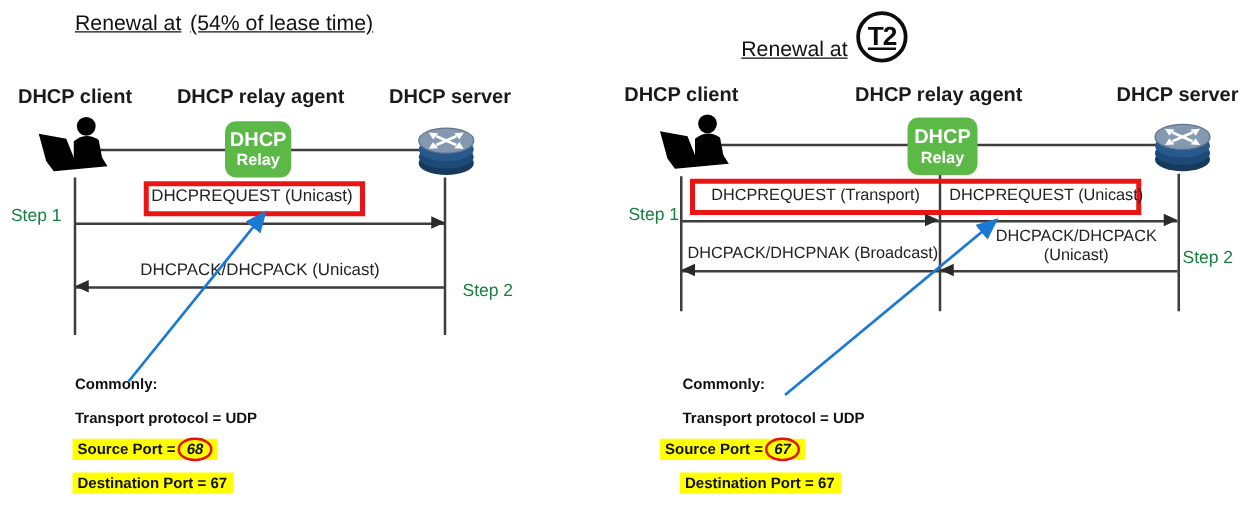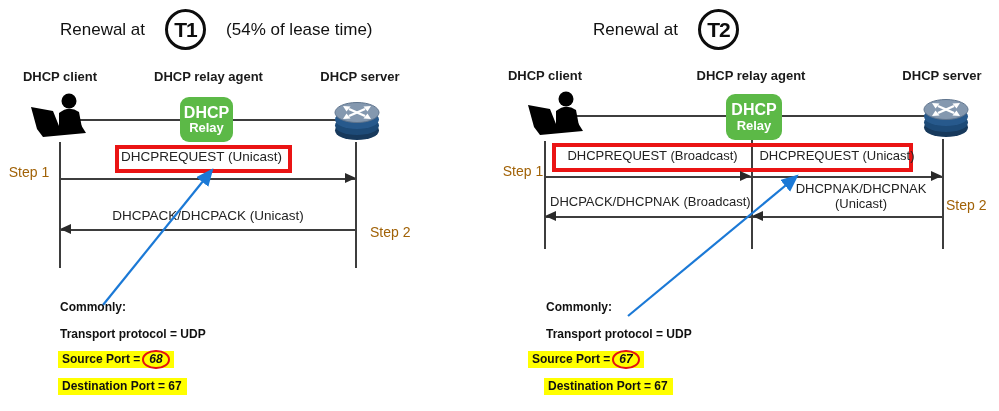--- a/index.html
+++ b/index.html
@@ -2,62 +2,61 @@
 <html><head>
 <meta charset="utf-8">
 <style>
   html,body{margin:0;padding:0;background:#fff;}
   .stage{position:relative;width:999px;height:411px;background:#ffffff;overflow:hidden;
          font-family:"Liberation Sans","DejaVu Sans",sans-serif;color:#1d1d1d;}
   .abs{position:absolute;}
   .panel{position:absolute;top:0;height:411px;}
 
   
-  .title-row{display:flex;align-items:center;gap:20px;font-size:17px;color:#111;white-space:nowrap;}
+  .title-row{display:flex;align-items:flex-end;gap:7px;font-size:17px;color:#111;white-space:nowrap;text-decoration:underline;}
   .badge{width:41px;height:41px;border:3.5px solid #0d0d0d;border-radius:50%;
          display:flex;align-items:center;justify-content:center;
          font-weight:bold;font-size:21px;letter-spacing:-1px;color:#0d0d0d;box-sizing:border-box;}
 
   
-  .entity{font-weight:bold;font-size:13px;text-align:center;color:#1a1a1a;white-space:nowrap;}
+  .entity{font-weight:bold;font-size:16px;text-align:center;color:#1a1a1a;white-space:nowrap;}
   .relaybox{background:#5cb947;border-radius:9px;color:#fff;text-align:center;font-weight:bold;
             display:flex;flex-direction:column;align-items:center;justify-content:center;line-height:1.02;box-sizing:border-box;}
   .relay-l1{font-size:16px;}
   .relay-l2{font-size:13px;}
 
   
   .hline{position:absolute;height:0;border-top:2px solid #3d3d3d;}
   .vline{position:absolute;width:0;border-left:2px solid #3d3d3d;}
   .arrR{position:absolute;width:0;height:0;border-top:5.5px solid transparent;
         border-bottom:5.5px solid transparent;border-left:11px solid #2a2a2a;}
   .arrL{position:absolute;width:0;height:0;border-top:5.5px solid transparent;
         border-bottom:5.5px solid transparent;border-right:11px solid #2a2a2a;}
 
   .redbox{position:absolute;border:4px solid #ea1414;background:transparent;}
   .msg{position:absolute;font-size:13.5px;color:#232323;text-align:center;white-space:nowrap;}
-  .step{position:absolute;font-size:14px;color:#a16207;white-space:nowrap;}
+  .step{position:absolute;font-size:14px;color:#15803d;white-space:nowrap;}
 
   
   .note{position:absolute;font-weight:bold;font-size:12px;color:#111;white-space:nowrap;}
   .hl{background:#ffff00;padding:1px 5px 2px 4px;}
   .redcircle{display:inline-block;border:2.5px solid #e31212;border-radius:50%;
              padding:0 5px 1px 5px;margin:-3px -1px -3px 2px;background:transparent;font-style:italic;}
 
   svg{display:block;}
 </style>
 </head>
 <body>
 
 <div class="stage">
 
   <div class="panel" style="left:0;width:488px;">
 
     <div class="abs title-row" style="left:60px;top:9px;">
       <span>Renewal at</span>
-      <span class="badge">T1</span>
       <span>(54% of lease time)</span>
     </div>
 
     <div class="abs entity" style="left:10px;top:69px;width:100px;">DHCP client</div>
     <div class="abs entity" style="left:140px;top:69px;width:137px;">DHCP relay agent</div>
     <div class="abs entity" style="left:308px;top:69px;width:104px;">DHCP server</div>
 
     <div class="hline" style="left:74px;top:119px;width:264px;"></div>
 
     <div class="abs" style="left:27px;top:92px;">
@@ -165,31 +164,31 @@
         <polygon points="10,23.5 17.5,23 13.5,18" fill="#fff"></polygon>
         <polygon points="38,23.5 30.5,23 34.5,18" fill="#fff"></polygon>
       </svg>
     </div>
 
     <div class="vline" style="left:56px;top:141px;height:108px;"></div>
     <div class="vline" style="left:263px;top:140px;height:109px;"></div>
     <div class="vline" style="left:454px;top:139px;height:110px;"></div>
 
     <div class="redbox" style="left:64px;top:143px;width:353px;height:21px;"></div>
-    <div class="msg" style="left:72px;top:148px;width:185px;font-size:13px;">DHCPREQUEST (Broadcast)</div>
+    <div class="msg" style="left:72px;top:148px;width:185px;font-size:13px;">DHCPREQUEST (Transport)</div>
     <div class="msg" style="left:260px;top:148px;width:178px;font-size:13px;">DHCPREQUEST (Unicast)</div>
 
     <div class="hline" style="left:57px;top:176px;width:397px;"></div>
     <div class="arrR" style="left:252px;top:170.5px;"></div>
     <div class="arrR" style="left:443px;top:170.5px;"></div>
     <div class="step" style="left:13px;top:163px;width:44px;text-align:center;">Step 1</div>
 
     <div class="msg" style="left:62px;top:194px;width:195px;font-size:13px;">DHCPACK/DHCPNAK (Broadcast)</div>
     <div class="msg" style="left:283px;top:181px;width:180px;font-size:13px;line-height:15px;">
-      <div>DHCPNAK/DHCPNAK</div>
+      <div>DHCPACK/DHCPACK</div>
       <div>(Unicast)</div>
     </div>
 
     <div class="hline" style="left:57px;top:216px;width:397px;"></div>
     <div class="arrL" style="left:57px;top:210.5px;"></div>
     <div class="arrL" style="left:264px;top:210.5px;"></div>
     <div class="step" style="left:458px;top:197px;width:48px;">Step 2</div>
 
     <div class="abs" style="left:130px;top:168px;">
       <svg width="190" height="155" viewBox="0 0 190 155">

